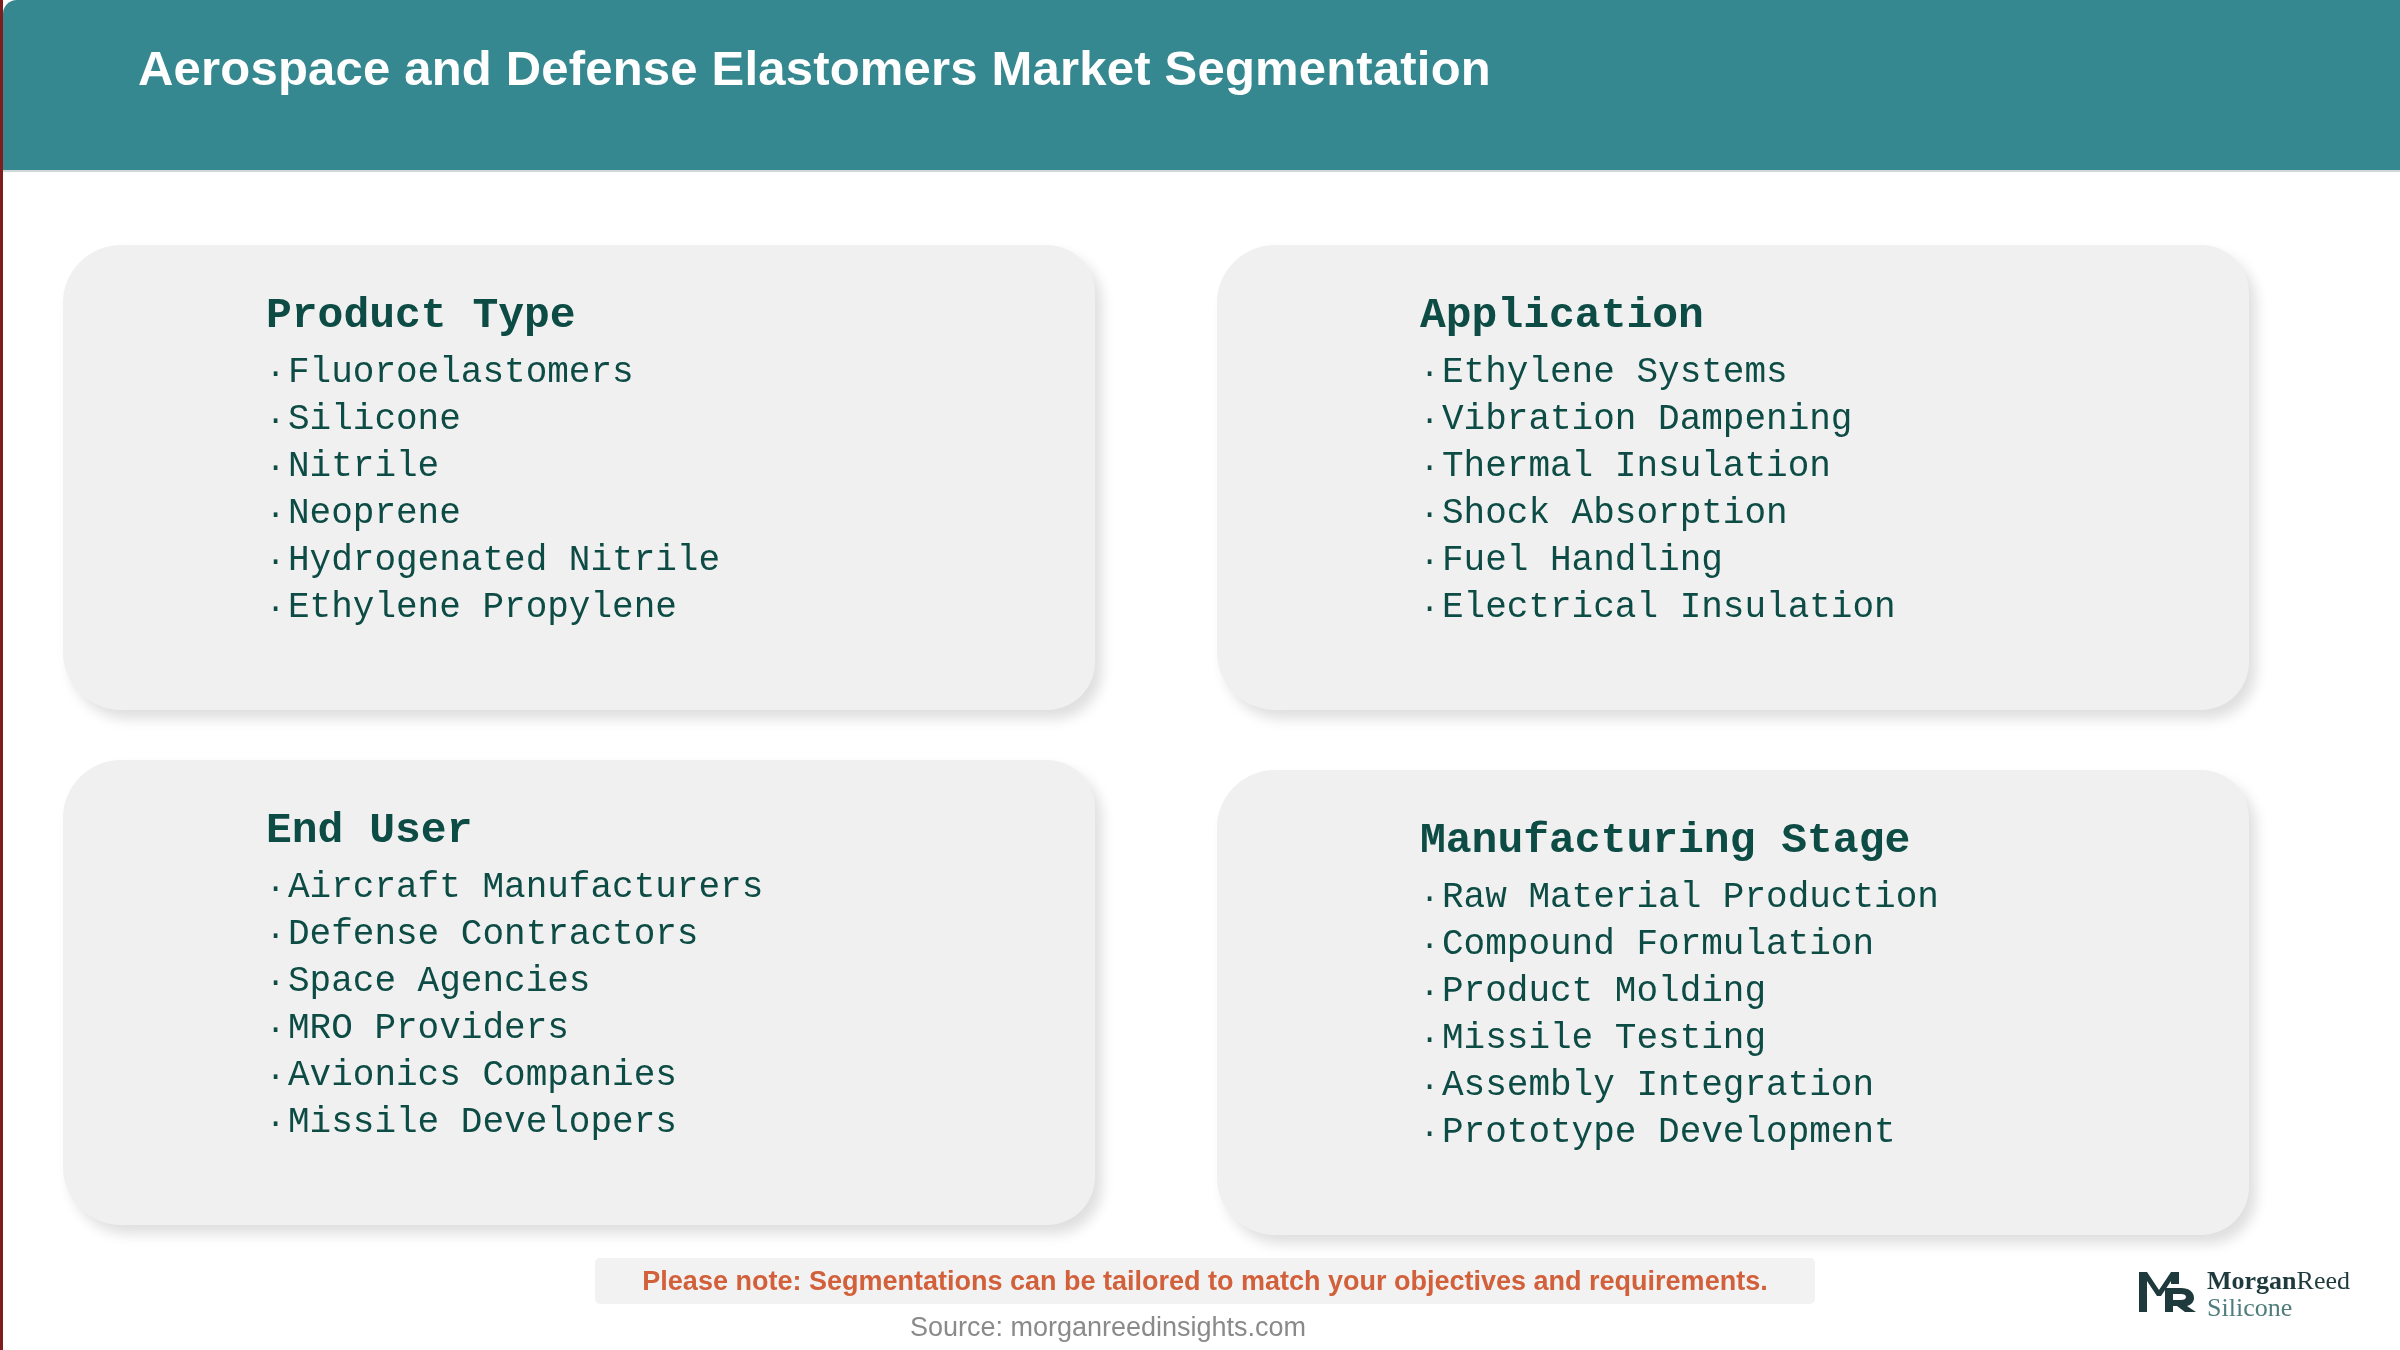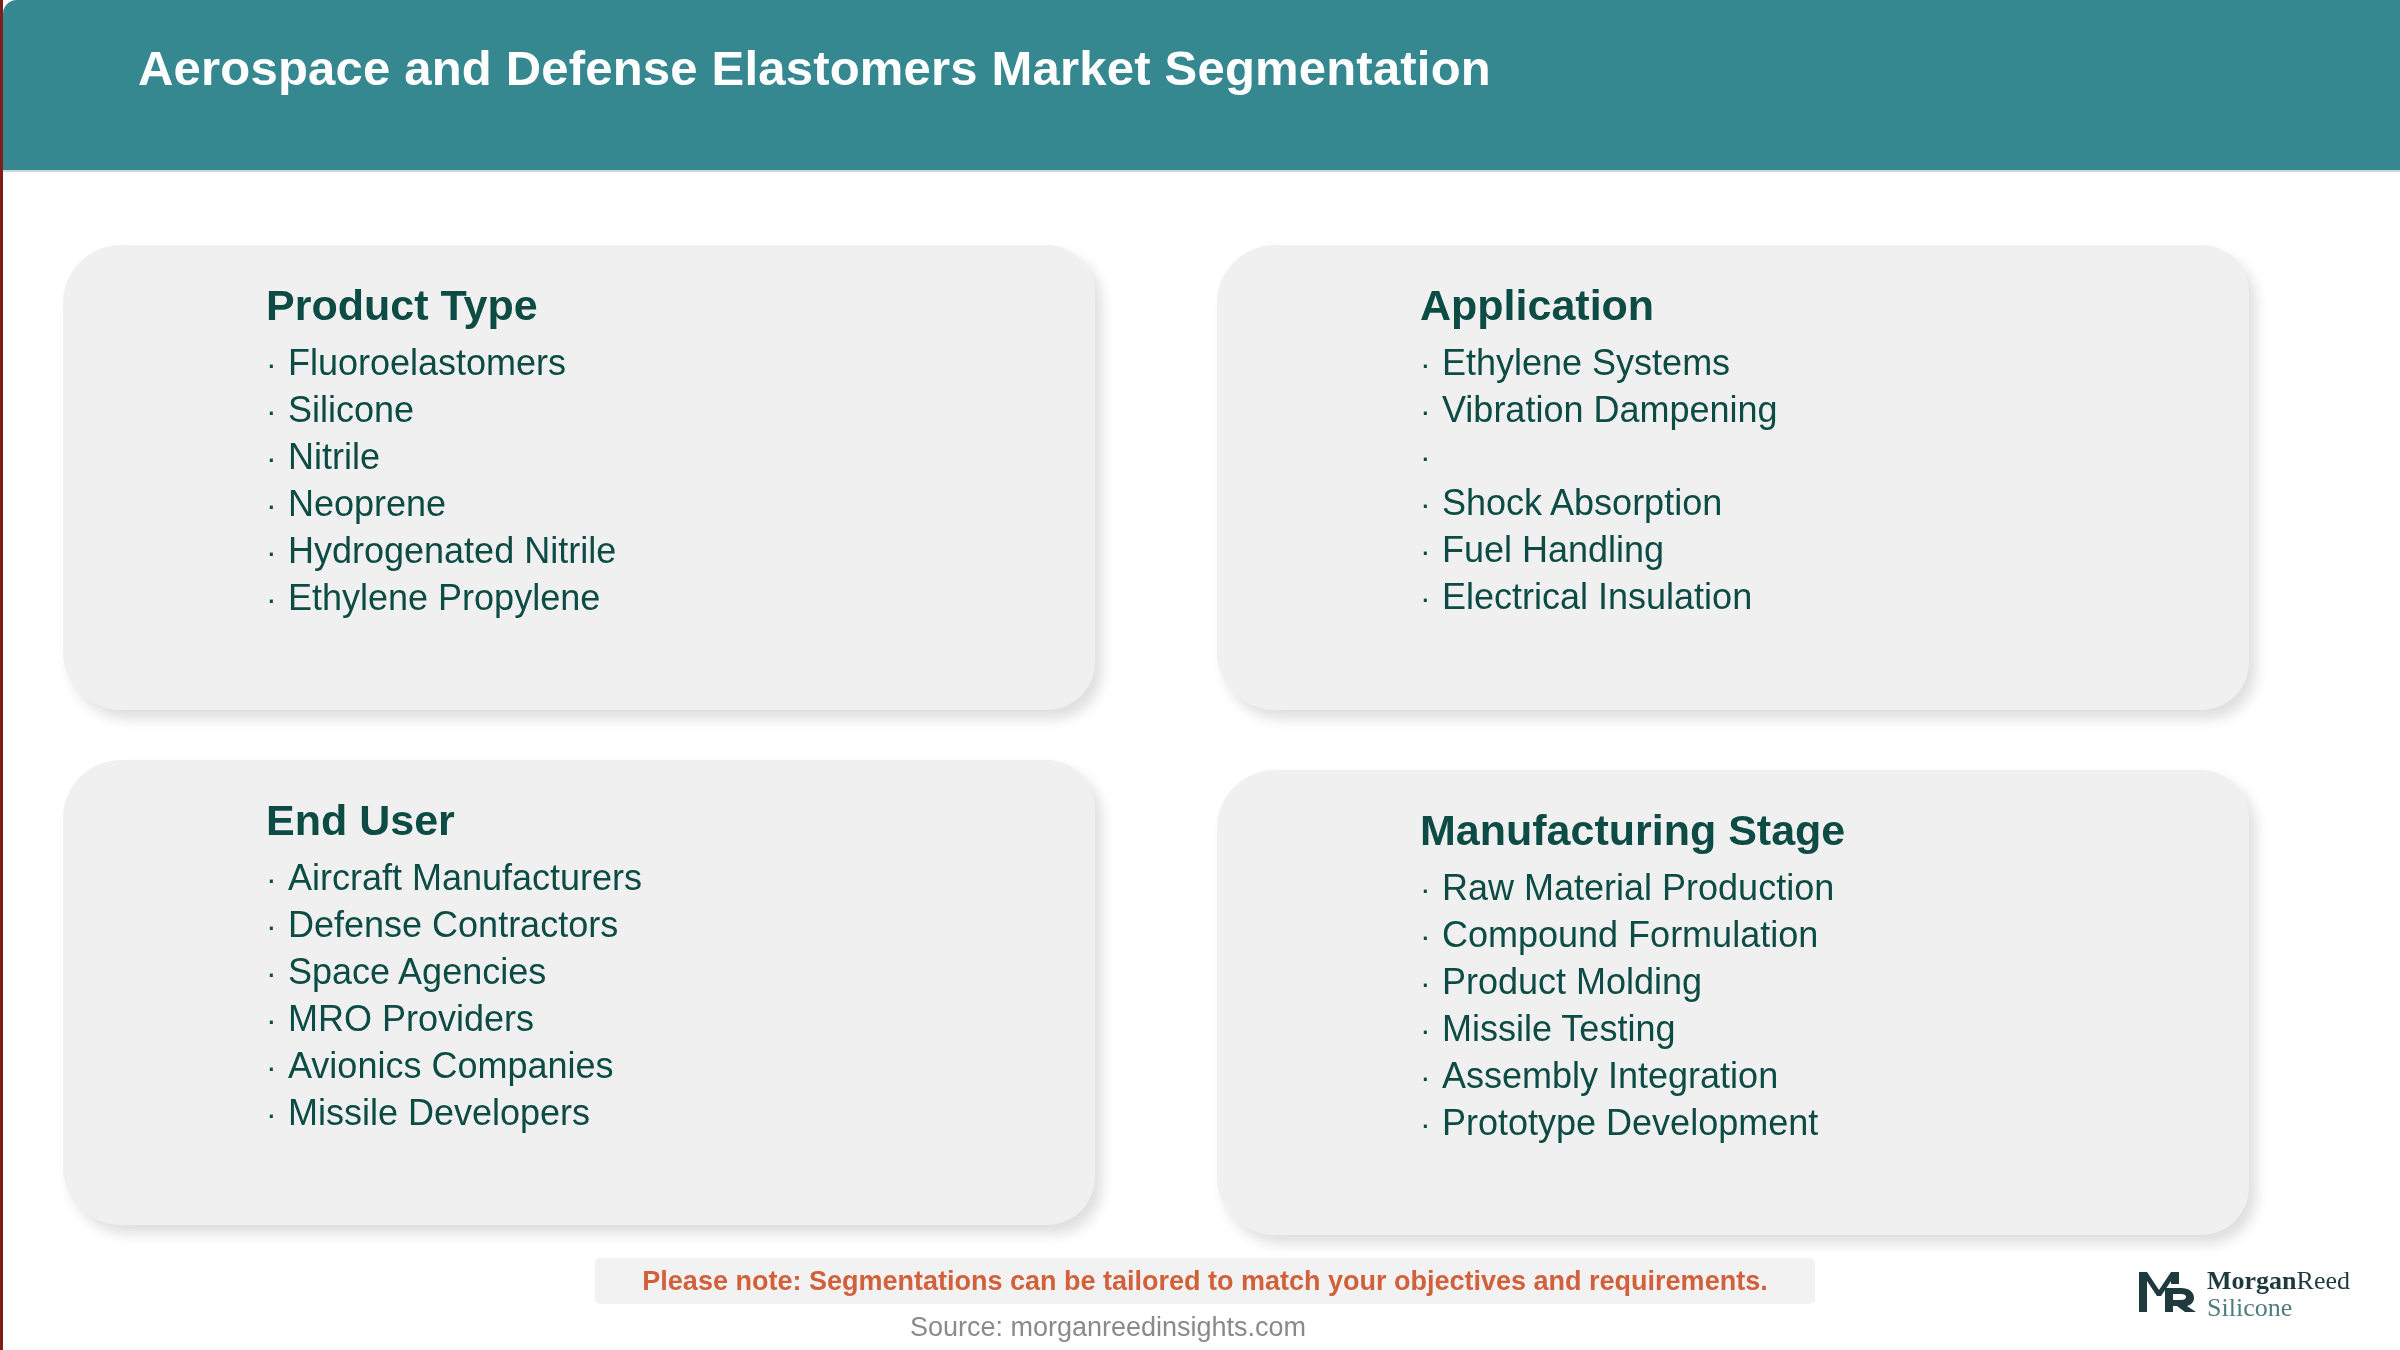--- a/index.html
+++ b/index.html
@@ -43,22 +43,23 @@
     border-radius:58px 48px 48px 58px;
     box-shadow:7px 9px 13px rgba(0,0,0,0.13);
   }
   .card.c1 { left:60px;   top:245px; }
   .card.c2 { left:1214px; top:245px; }
   .card.c3 { left:60px;   top:760px; }
   .card.c4 { left:1214px; top:760px;margin-top:10px; }
 
   .card-inner {
     position:absolute;
-    left:203px; top:38px;
+    left:203px; top:48px;
     width:820px;
+    font-family:Liberation Mono, monospace;
   }
   .card-title {
     font-size:43px;
     font-weight:bold;
     color:#0d4b45;
     line-height:1.05;
     margin-bottom:12px;
     white-space:nowrap;
   }
   .card-list { list-style:none; }
@@ -171,20 +172,21 @@
         <li>
             <span class="bullet">·</span>
             <span>Ethylene Systems</span>
           </li>
         <li>
             <span class="bullet">·</span>
             <span>Vibration Dampening</span>
           </li>
         <li>
             <span class="bullet">·</span>
+            <span>Thermal Insulation</span>
           </li>
         <li>
             <span class="bullet">·</span>
             <span>Shock Absorption</span>
           </li>
         <li>
             <span class="bullet">·</span>
             <span>Fuel Handling</span>
           </li>
         <li>

